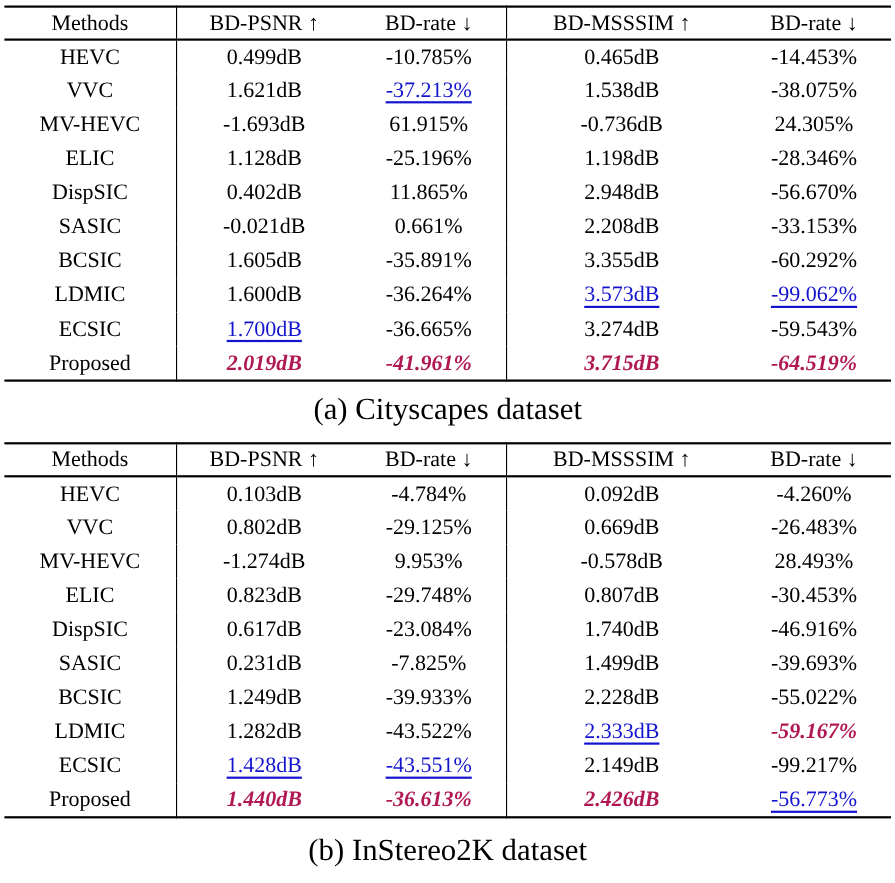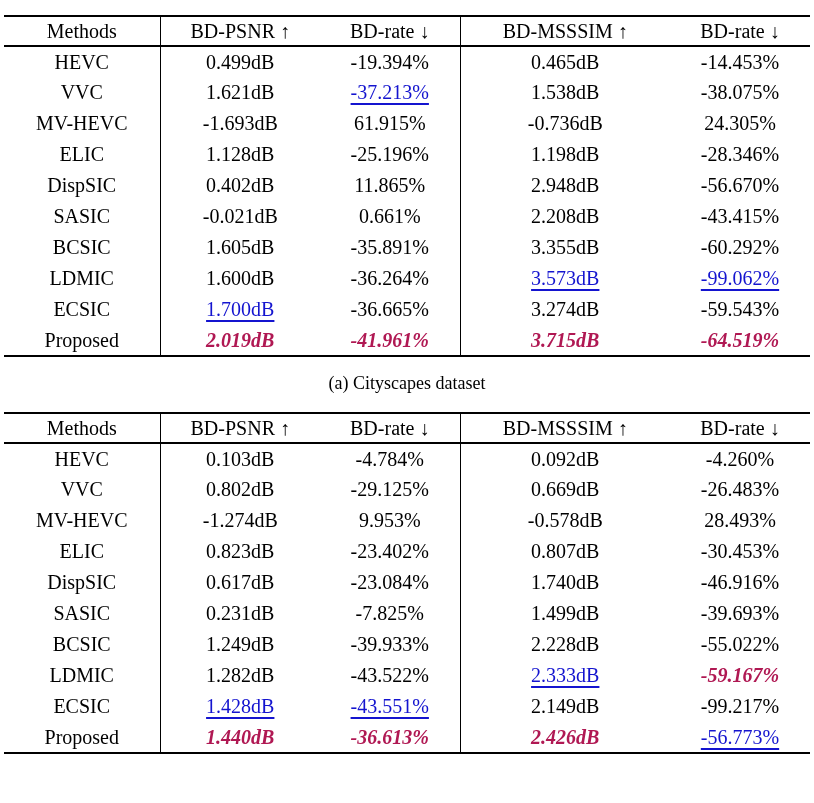--- a/index.html
+++ b/index.html
@@ -13,21 +13,21 @@
     padding: 0;
     width: 814px;
     height: 803px;
     background: #ffffff;
     overflow: hidden;
     font-family: "Liberation Serif", "DejaVu Serif", serif;
     color: var(--text);
   }
   .page {
     width: 806px;
-    padding: 15px 4px 0 4px;
+    padding: 5px 4px 0 4px;
   }
   table.results {
     border-collapse: collapse;
     table-layout: fixed;
     width: 806px;
     border-top: 2px solid var(--line);
     border-bottom: 2px solid var(--line);
   }
   table.results col.c-method  { width: 156px; }
   table.results col.c-psnr    { width: 160px; }
@@ -56,21 +56,21 @@
     text-decoration-thickness: 1.5px;
     text-underline-offset: 4px;
   }
   .val-best {
     color: var(--best);
     font-weight: bold;
     font-style: italic;
   }
   .caption {
     text-align: center;
-    font-size: 18px;
+    font-size: 28px;
     line-height: 26px;
   }
   .caption-a { margin: 13px 0 16px 0; }
   .caption-b { margin: 17px 0 0 0; }
 </style>
 </head>
 <body>
 
 <div class="page">
   <table class="results">
@@ -87,21 +87,21 @@
           <th>BD-PSNR ↑</th>
           <th>BD-rate ↓</th>
           <th>BD-MSSSIM ↑</th>
           <th>BD-rate ↓</th>
         </tr>
       </thead>
     <tbody>
         <tr>
           <td>HEVC</td>
           <td><span>0.499dB</span></td>
-          <td><span>-19.394%</span></td>
+          <td><span>-10.785%</span></td>
           <td><span>0.465dB</span></td>
           <td><span>-14.453%</span></td>
         </tr>
         <tr>
           <td>VVC</td>
           <td><span>1.621dB</span></td>
           <td><span class="val-second">-37.213%</span></td>
           <td><span>1.538dB</span></td>
           <td><span>-38.075%</span></td>
         </tr>
@@ -124,21 +124,21 @@
           <td><span>0.402dB</span></td>
           <td><span>11.865%</span></td>
           <td><span>2.948dB</span></td>
           <td><span>-56.670%</span></td>
         </tr>
         <tr>
           <td>SASIC</td>
           <td><span>-0.021dB</span></td>
           <td><span>0.661%</span></td>
           <td><span>2.208dB</span></td>
-          <td><span>-43.415%</span></td>
+          <td><span>-33.153%</span></td>
         </tr>
         <tr>
           <td>BCSIC</td>
           <td><span>1.605dB</span></td>
           <td><span>-35.891%</span></td>
           <td><span>3.355dB</span></td>
           <td><span>-60.292%</span></td>
         </tr>
         <tr>
           <td>LDMIC</td>
@@ -201,21 +201,21 @@
         <tr>
           <td>MV-HEVC</td>
           <td><span>-1.274dB</span></td>
           <td><span>9.953%</span></td>
           <td><span>-0.578dB</span></td>
           <td><span>28.493%</span></td>
         </tr>
         <tr>
           <td>ELIC</td>
           <td><span>0.823dB</span></td>
-          <td><span>-23.402%</span></td>
+          <td><span>-29.748%</span></td>
           <td><span>0.807dB</span></td>
           <td><span>-30.453%</span></td>
         </tr>
         <tr>
           <td>DispSIC</td>
           <td><span>0.617dB</span></td>
           <td><span>-23.084%</span></td>
           <td><span>1.740dB</span></td>
           <td><span>-46.916%</span></td>
         </tr>
@@ -250,13 +250,14 @@
         <tr>
           <td>Proposed</td>
           <td><span class="val-best">1.440dB</span></td>
           <td><span class="val-best">-36.613%</span></td>
           <td><span class="val-best">2.426dB</span></td>
           <td><span class="val-second">-56.773%</span></td>
         </tr>
       </tbody>
   </table>
 
+  <div class="caption caption-b">(b) InStereo2K dataset</div>
 </div>
 
 </body></html>

